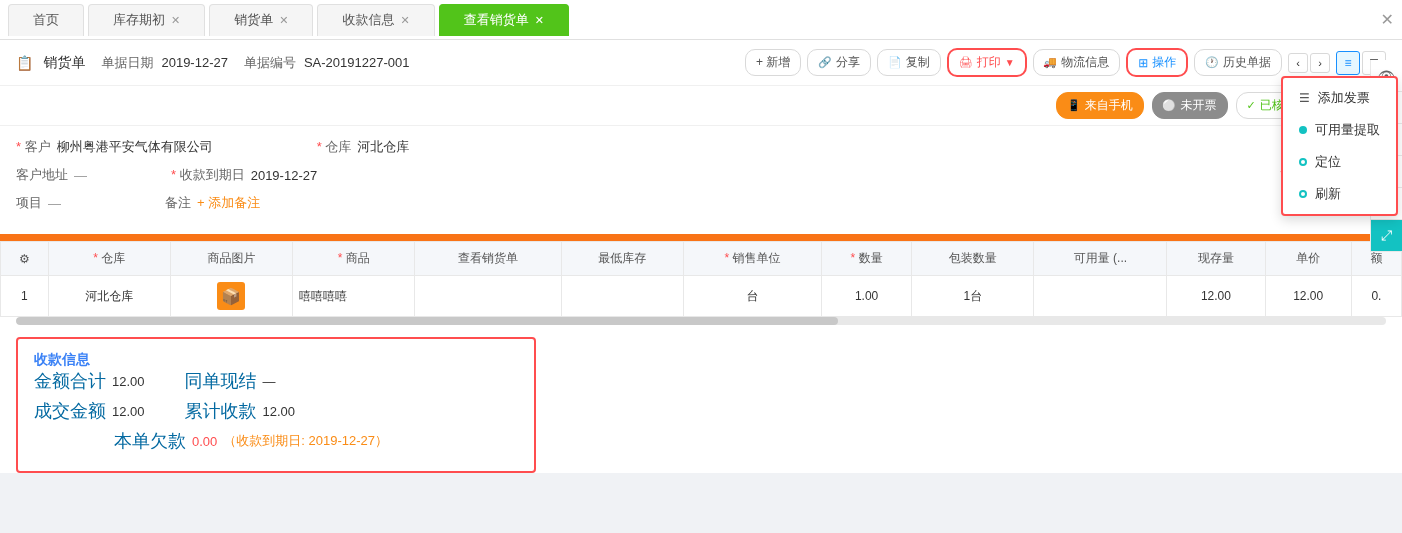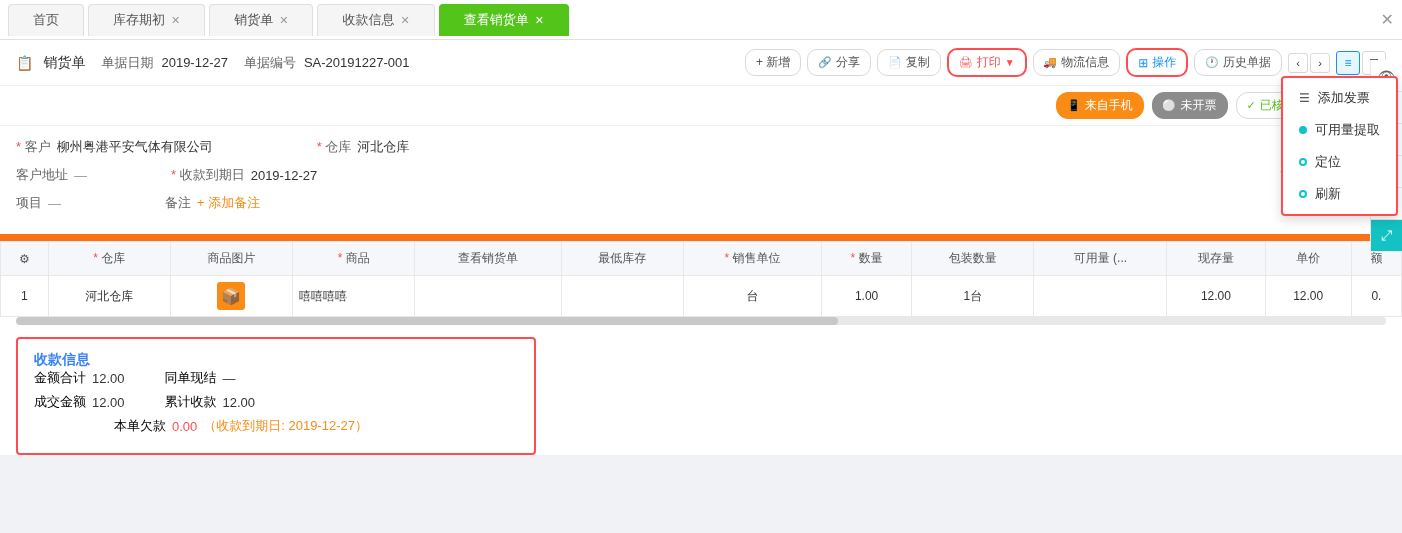--- a/index.html
+++ b/index.html
@@ -83,21 +83,21 @@
     .dot-teal { background: #13c2c2; }
 
     
     .payment-section {
       margin: 12px 16px; border: 2px solid #ff4d4f; border-radius: 4px; padding: 12px 16px;
       max-width: 520px; background: #fff;
     }
     .payment-title { font-size: 14px; font-weight: 600; color: #3b82f6; }
     .payment-row { display: flex; align-items: center; gap: 40px; margin-bottom: 6px; }
     .payment-field { display: flex; align-items: center; gap: 6px; }
-    .payment-label { color: #000000; font-size: 13px; }
+    .payment-label { color: #0369a1; font-size: 18px; }
     .payment-value { color: #333; font-size: 13px; }
     .payment-red { color: #ff4d4f; }
     .payment-date { color: #fa8c16; }
 
     
     .right-sidebar {
       position: fixed; right: 0; top: 60px; width: 32px; background: #fff;
       border-left: 1px solid #e8e8e8; display: flex; flex-direction: column; align-items: center;
       gap: 0; z-index: 5;
     }

